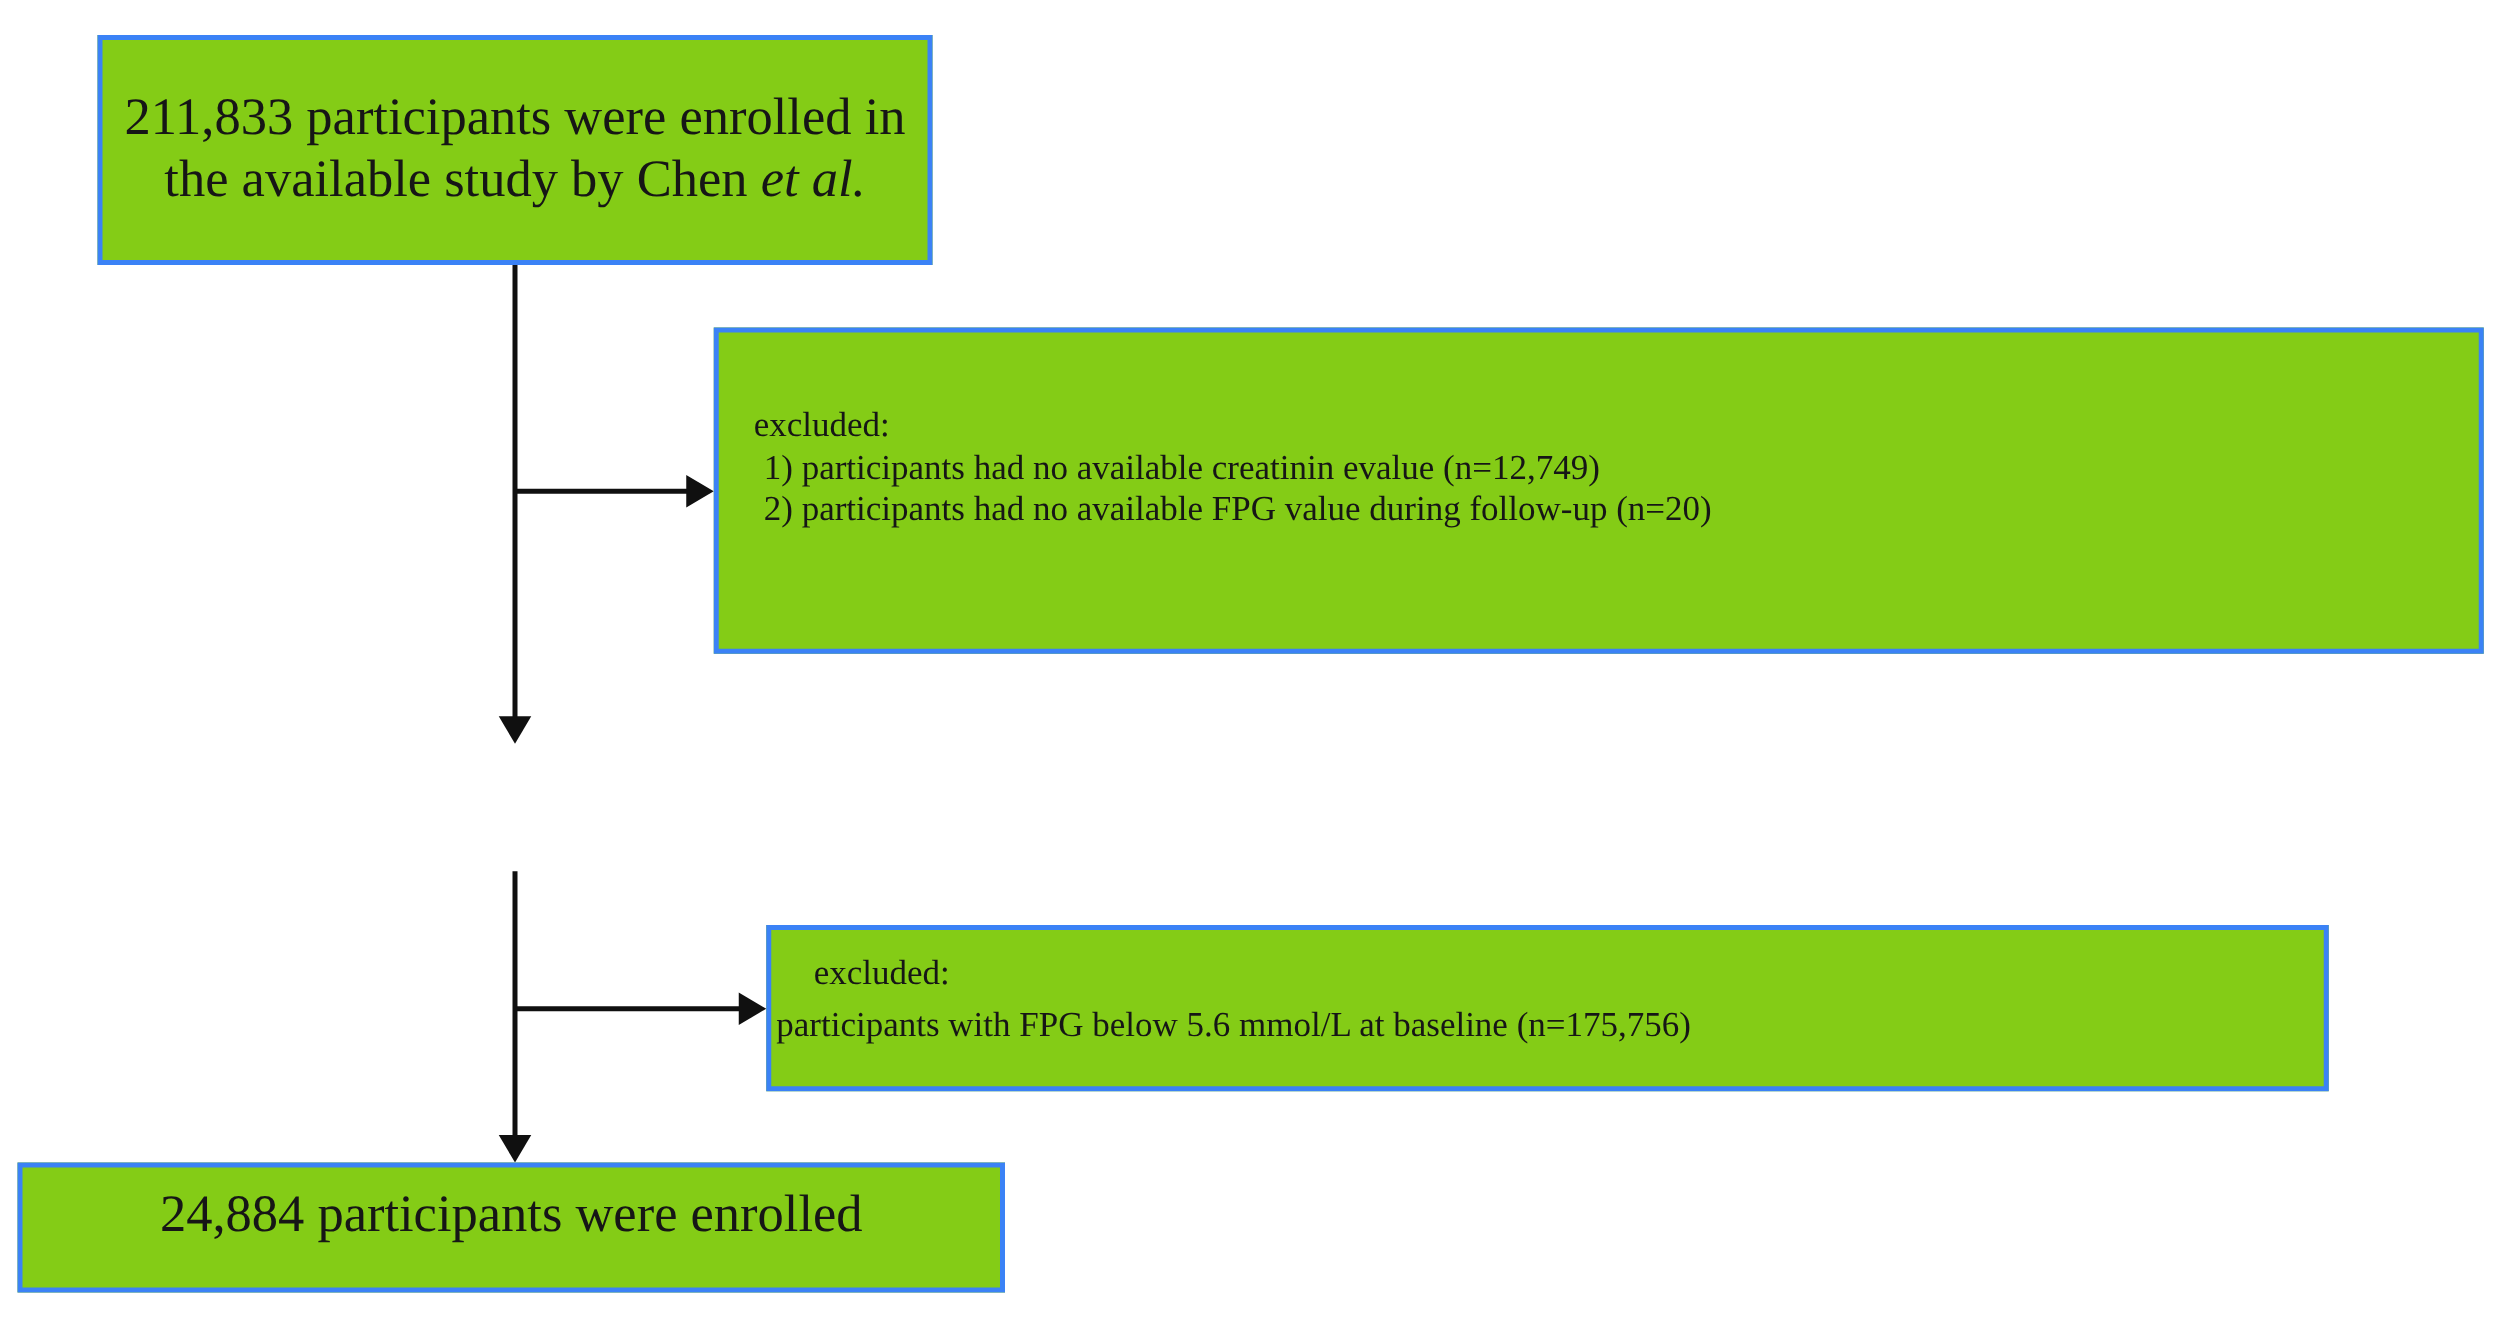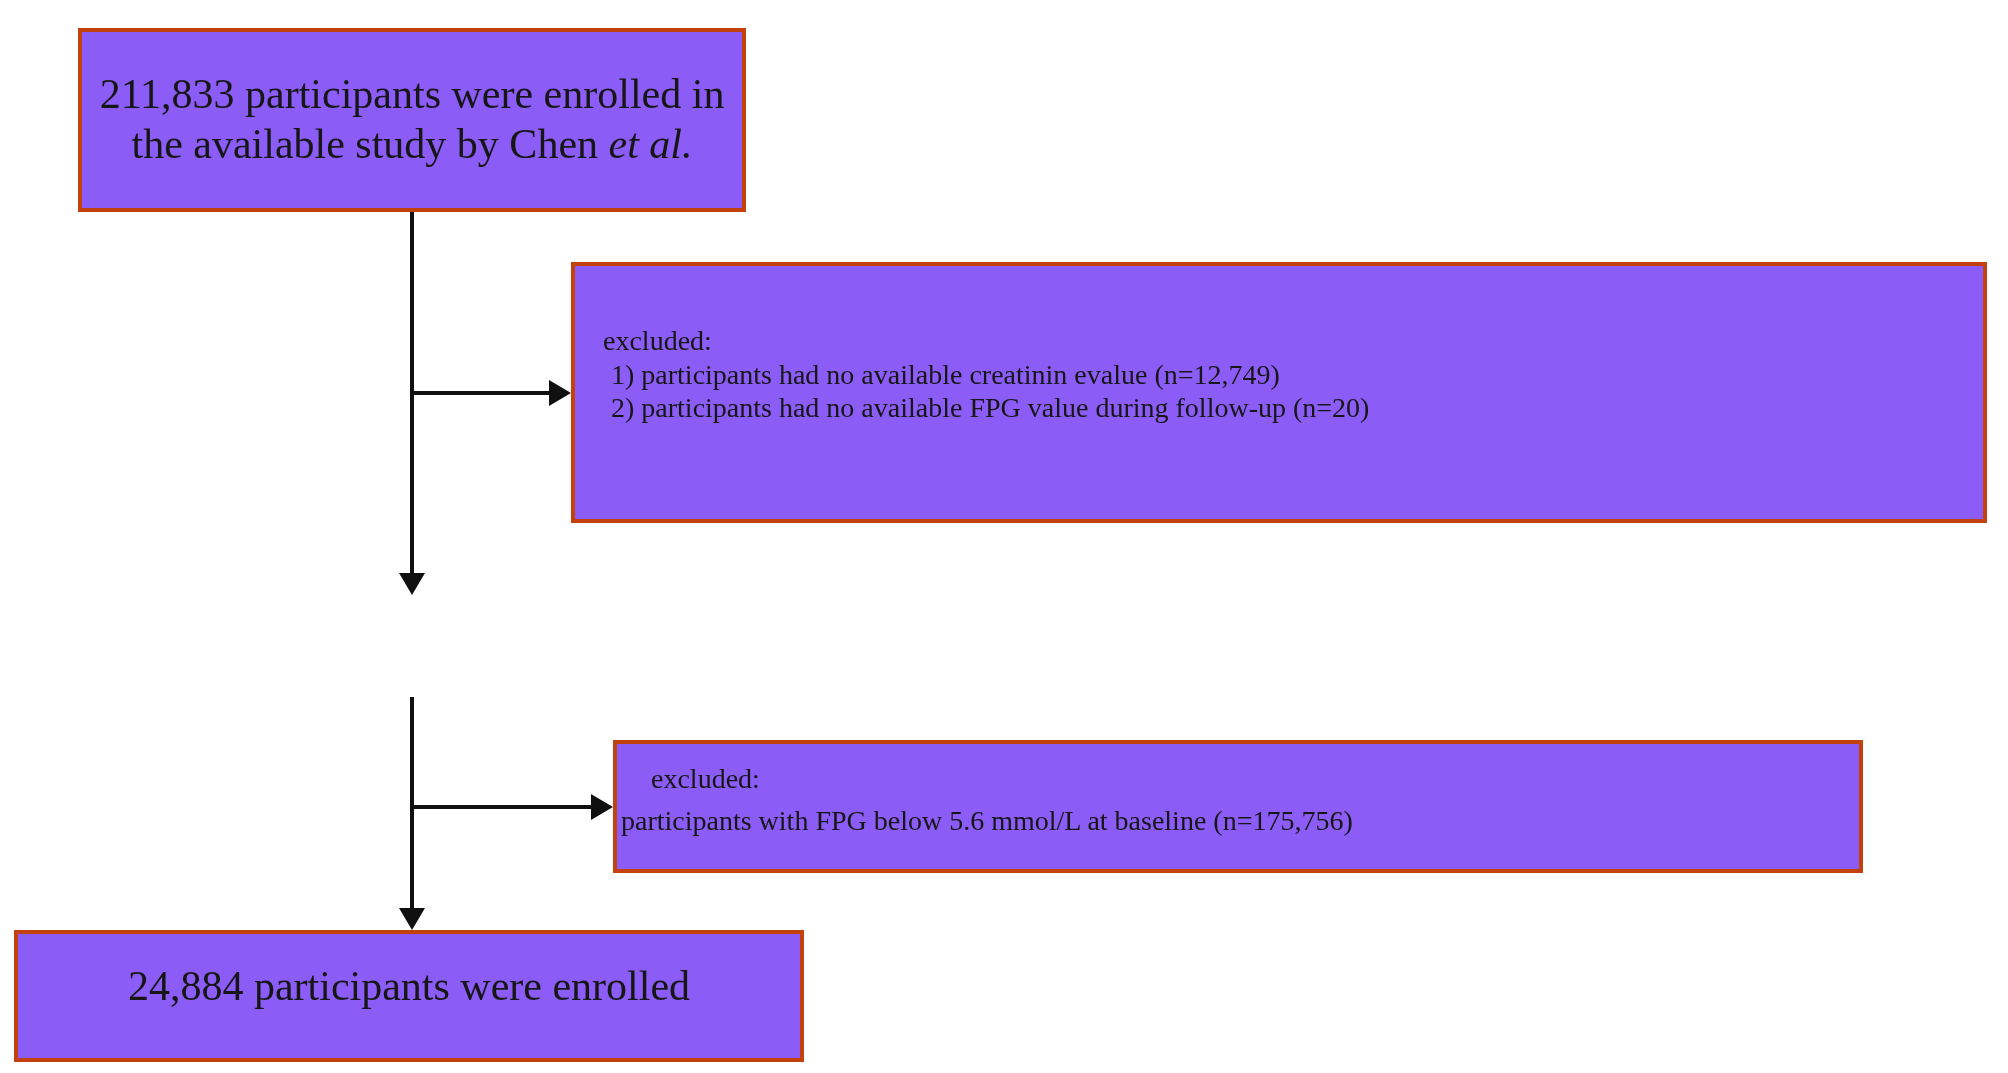--- a/index.html
+++ b/index.html
@@ -9,43 +9,43 @@
     width: 2008px;
     height: 1073px;
     background: #ffffff;
     font-family: "Liberation Serif", "DejaVu Serif", serif;
     color: #161616;
     overflow: hidden;
   }
   .box {
     position: absolute;
     box-sizing: border-box;
-    border: 4px solid #c2410c;
-    background: #8b5cf6;
+    border: 4px solid #3b82f6;
+    background: #84cc16;
   }
   .box.centered {
     display: flex;
     flex-direction: column;
     align-items: center;
     justify-content: center;
     text-align: center;
   }
   .big-text { font-size: 42px; line-height: 1.18; }
   .small-text { font-size: 28px; line-height: 1.2; }
 
   #box-original        { left: 78px;  top: 28px;  width: 668px;  height: 184px; }
   #box-excluded1       { left: 571px; top: 262px; width: 1416px; height: 261px;
                          padding: 58px 18px 0 28px; }
   #box-excluded1 .item { padding-left: 8px; }
   #box-enrolled2       { left: 72px;  top: 595px; width: 676px;  height: 102px; }
   #box-excluded2       { left: 613px; top: 740px; width: 1250px; height: 133px;
                          padding-top: 14px; line-height: 1.5; }
   #box-excluded2 .title { padding-left: 34px; }
   #box-excluded2 .item  { padding-left: 4px; }
-  #box-enrolled3       { left: 14px;  top: 930px; width: 790px;  height: 132px;
+  #box-enrolled3       { left: 14px;  top: 930px; width: 790px;  height: 104px;
                          padding-bottom: 18px; }
 
   .vline, .hline { position: absolute; background: #101010; }
   #vline1 { left: 410px; top: 212px; width: 4px; height: 363px; }
   #hline1 { left: 412px; top: 391px; width: 139px; height: 4px; }
   #vline2 { left: 410px; top: 697px; width: 4px; height: 213px; }
   #hline2 { left: 412px; top: 805px; width: 181px; height: 4px; }
 
   .arrow-down {
     position: absolute; width: 0; height: 0;

